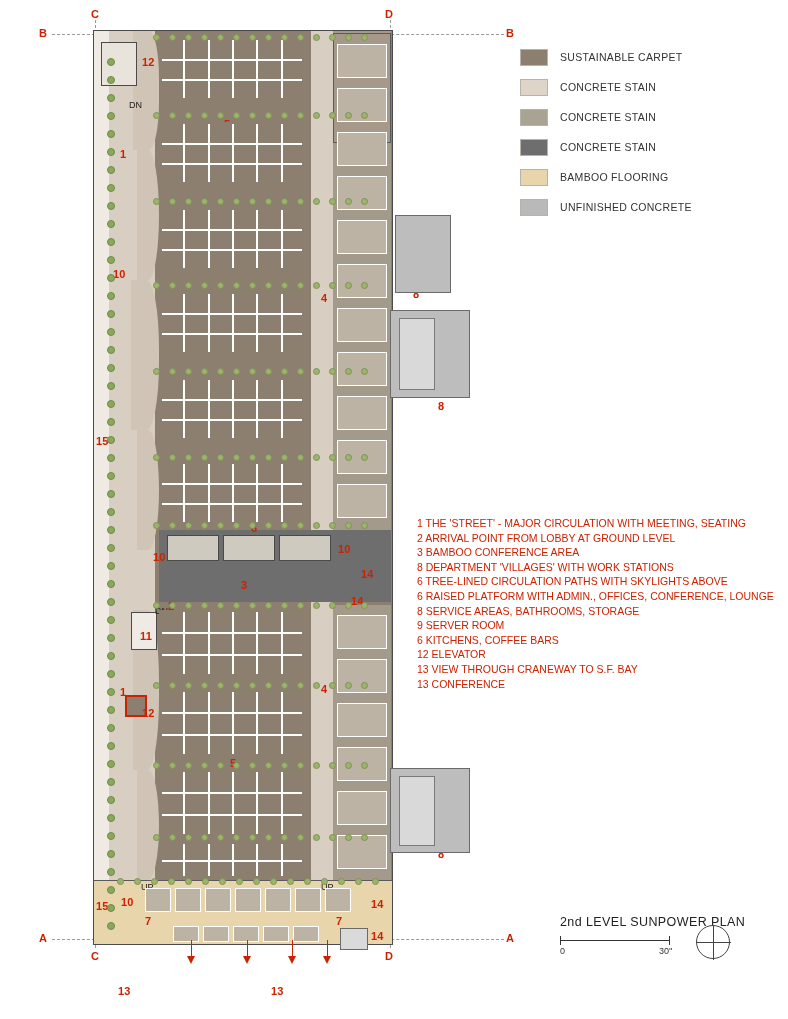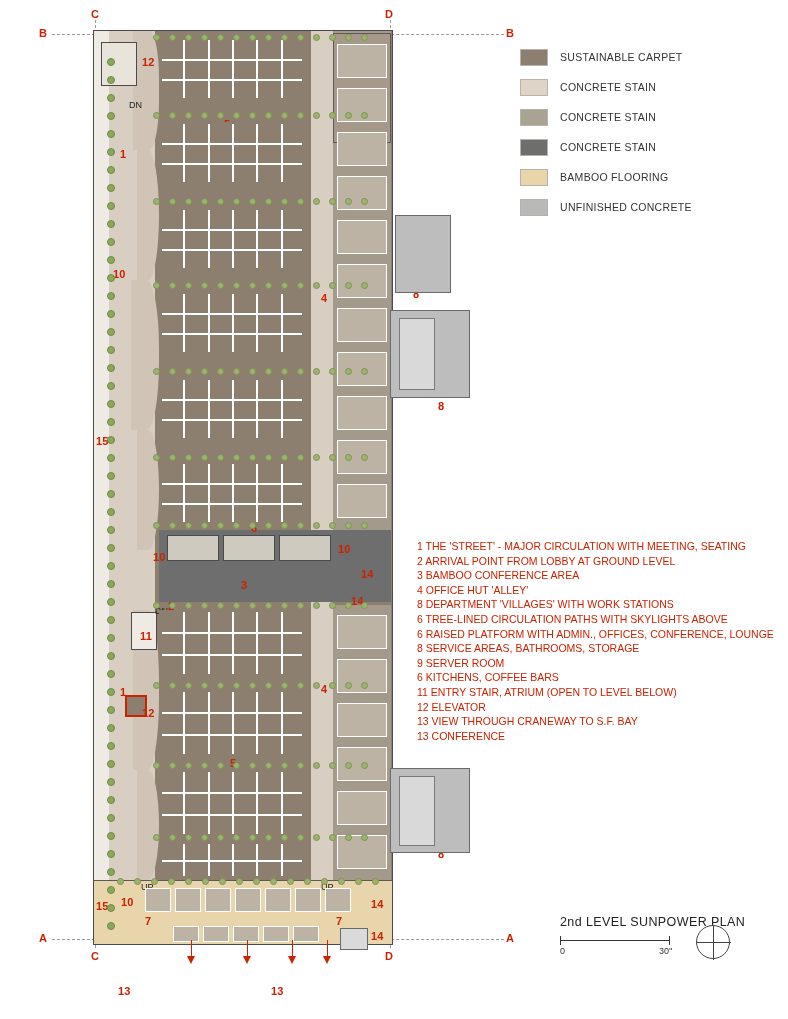--- a/index.html
+++ b/index.html
@@ -34,21 +34,21 @@
   .svc{position:absolute;background:#bdbdbd;border:1px solid #6a6a6a;box-sizing:border-box;}
   .svc2{position:absolute;background:#cccccc;border:1px solid #7a7a7a;box-sizing:border-box;}
 
   
   #legend{position:absolute;left:520px;top:42px;width:230px;}
   .legrow{display:flex;align-items:center;height:30px;}
   .swatch{width:28px;height:17px;margin-right:12px;border:1px solid #b9b2a8;box-sizing:border-box;}
   .legtxt{font-size:10.5px;letter-spacing:.3px;color:#333;}
 
   
-  #keylist{position:absolute;left:417px;top:539px;width:340px;}
+  #keylist{position:absolute;left:417px;top:516px;width:340px;}
   .keyrow{font-size:10.5px;color:#cc2200;line-height:14.6px;white-space:nowrap;}
 
   
   #title{position:absolute;left:560px;top:915px;font-size:12.5px;letter-spacing:.4px;color:#222;}
   #scalebar{position:absolute;left:560px;top:936px;width:110px;}
   .sbline{position:absolute;left:0;top:4px;width:110px;height:1px;background:#333;}
   .stick{position:absolute;top:0;width:1px;height:9px;background:#333;}
   .snum{position:absolute;top:10px;font-size:9px;color:#333;}
   .compass{position:absolute;left:696px;top:925px;width:34px;height:34px;border:1px solid #444;border-radius:50%;box-sizing:border-box;}
   .compass:after{content:"";position:absolute;left:16px;top:0;width:1px;height:34px;background:#444;}
@@ -529,28 +529,26 @@
       <div class="legrow">
         <div class="swatch" style="background: rgb(185, 185, 185);"></div>
         <div class="legtxt">UNFINISHED CONCRETE</div>
       </div>
     </div>
 
   <div id="keylist">
       <div class="keyrow">1 THE 'STREET' - MAJOR CIRCULATION WITH MEETING, SEATING</div>
       <div class="keyrow">2 ARRIVAL POINT FROM LOBBY AT GROUND LEVEL</div>
       <div class="keyrow">3 BAMBOO CONFERENCE AREA</div>
-      <div class="keyrow">4 OFFICE HUT 'ALLEY'</div>
       <div class="keyrow">8 DEPARTMENT 'VILLAGES' WITH WORK STATIONS</div>
       <div class="keyrow">6 TREE-LINED CIRCULATION PATHS WITH SKYLIGHTS ABOVE</div>
       <div class="keyrow">6 RAISED PLATFORM WITH ADMIN., OFFICES, CONFERENCE, LOUNGE</div>
       <div class="keyrow">8 SERVICE AREAS, BATHROOMS, STORAGE</div>
       <div class="keyrow">9 SERVER ROOM</div>
       <div class="keyrow">6 KITCHENS, COFFEE BARS</div>
-      <div class="keyrow">11 ENTRY STAIR, ATRIUM (OPEN TO LEVEL BELOW)</div>
       <div class="keyrow">12 ELEVATOR</div>
       <div class="keyrow">13 VIEW THROUGH CRANEWAY TO S.F. BAY</div>
       <div class="keyrow">13 CONFERENCE</div>
     </div>
 
   <div id="title">2nd LEVEL SUNPOWER PLAN</div>
   <div id="scalebar">
     <div class="sbline"></div>
     <div class="stick" style="left:0;"></div>
     <div class="stick" style="left:109px;"></div>

